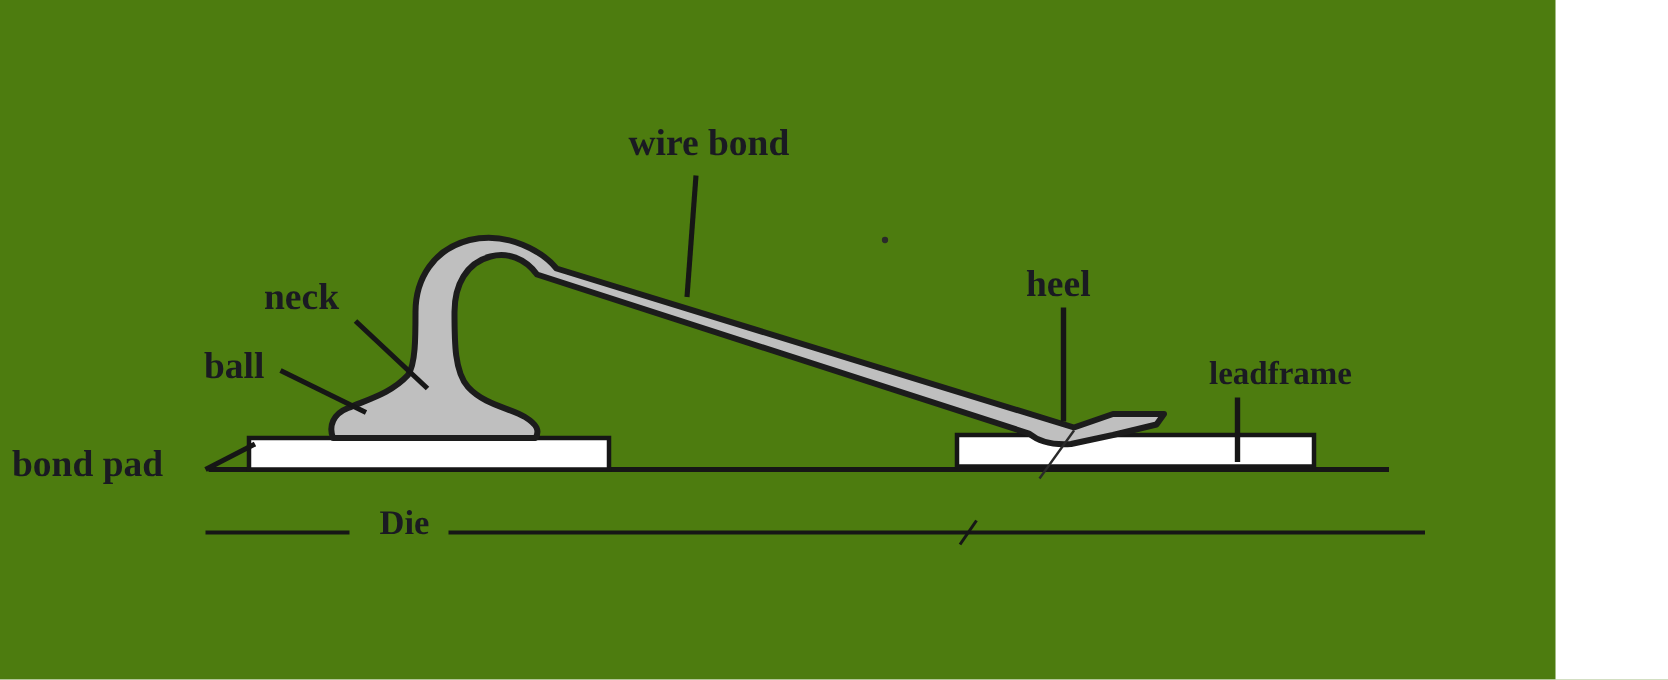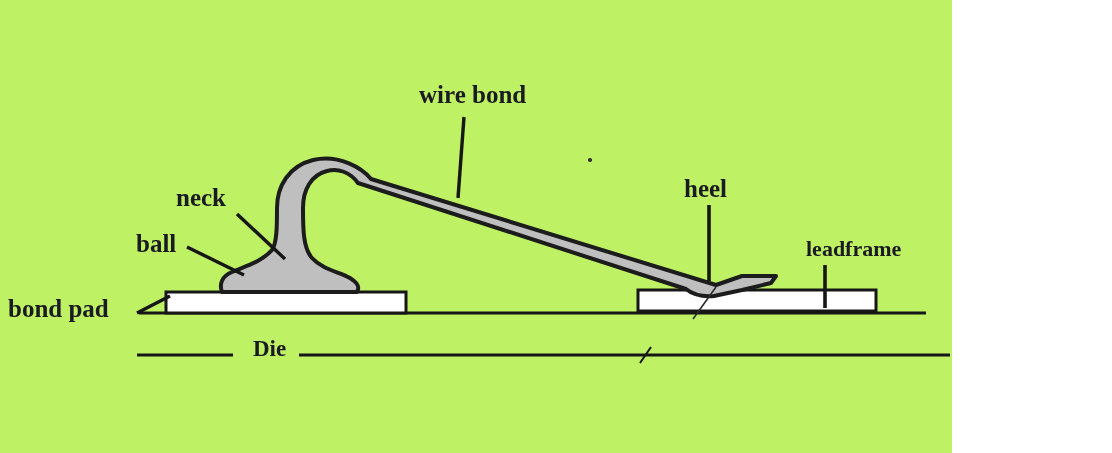--- a/index.html
+++ b/index.html
@@ -6,23 +6,23 @@
   html, body {
     margin: 0;
     padding: 0;
     background: #ffffff;
   }
   body {
     font-family: "Liberation Serif", "DejaVu Serif", serif;
   }
   #diagram-root {
     position: relative;
-    width: 952px;
+    width: 1037px;
     height: 453px;
-    background: #bef264;
+    background: #4d7c0f;
     overflow: hidden;
   }
   #diagram-svg {
     position: absolute;
     left: 0;
     top: 0;
     width: 1112px;
     height: 453px;
     display: block;
   }

